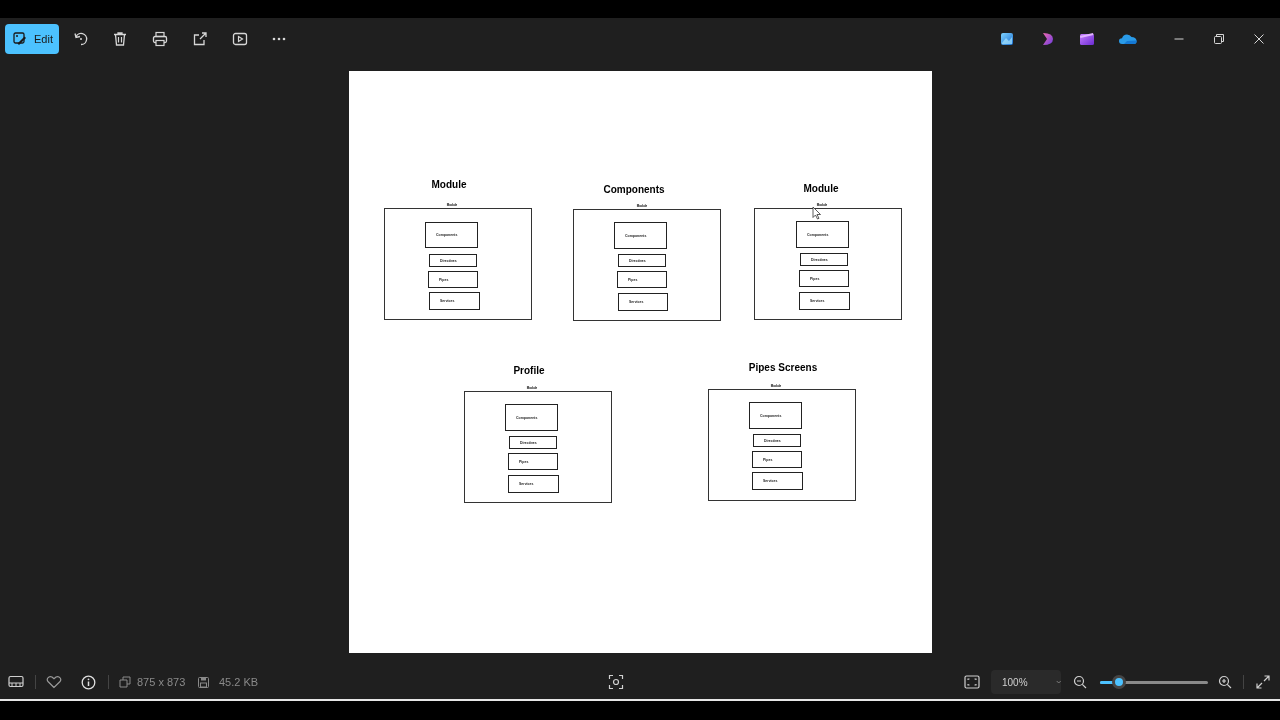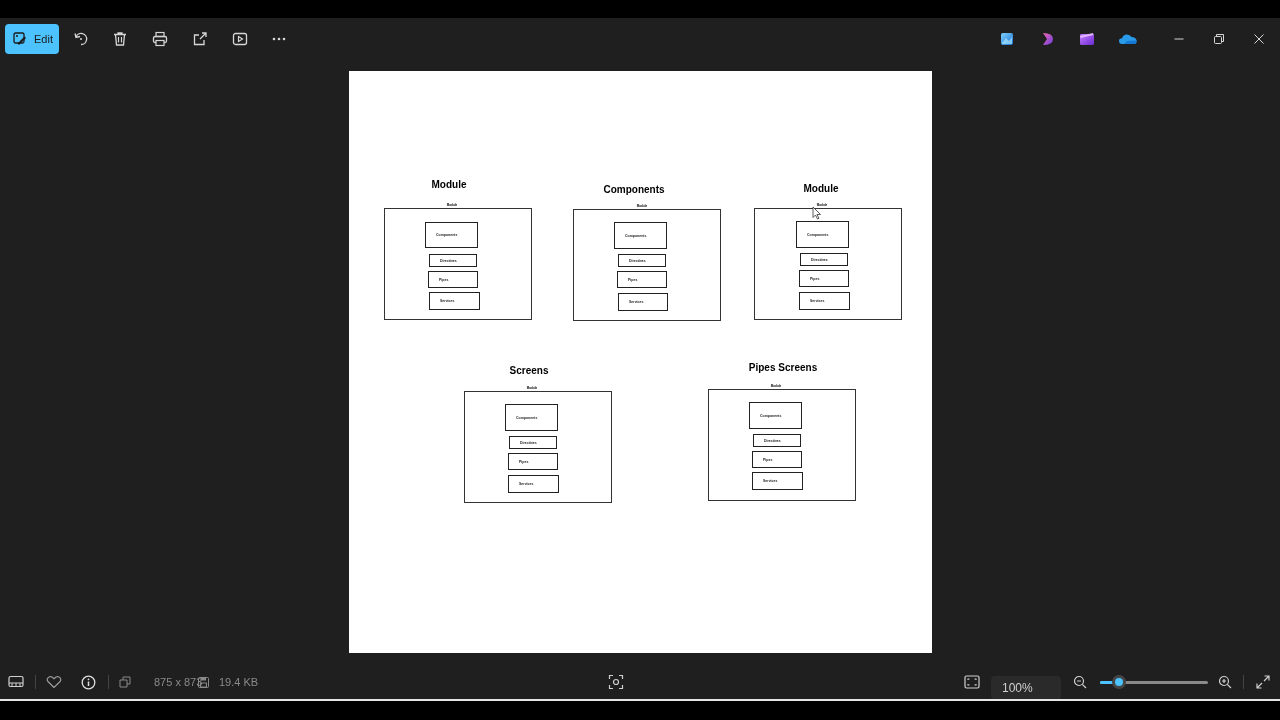--- a/index.html
+++ b/index.html
@@ -14,21 +14,21 @@
   .canvas { position: absolute; left: 349px; top: 53px; width: 583px; height: 582px; background: #fff; }
   .screen { position: absolute; }
   .screen-title { position: absolute; width: 150px; text-align: center; font-weight: bold; font-size: 10px; color: #000; }
   .module-label { position: absolute; width: 150px; text-align: center; font-size: 3px; font-weight: bold; color: #000; }
   .module-box { position: absolute; width: 148px; height: 112px; border: 1px solid #333; }
   .inner { position: absolute; border: 1.5px solid #222; display: flex; align-items: center; padding-left: 10px; font-size: 3.5px; font-weight: bold; color: #222; }
   .statusbar { position: absolute; left: 0; top: 647px; width: 1280px; height: 34px; }
   .sb-item { position: absolute; top: 8px; height: 18px; display: flex; align-items: center; color: #cfcfcf; font-size: 11px; }
   .sb-dim { color: #8a8a8a; }
   .sep { position: absolute; top: 10px; width: 1px; height: 14px; background: #444; }
-  .zoom-select { position: absolute; left: 991px; top: 5px; width: 70px; height: 24px; background: #2a2a2a; border-radius: 4px; display: flex; align-items: center; padding-left: 11px; gap: 28px; color: #d0d0d0; font-size: 12px; margin-top: 6px; }
+  .zoom-select { position: absolute; left: 991px; top: 5px; width: 70px; height: 24px; background: #2a2a2a; border-radius: 4px; display: flex; align-items: center; padding-left: 11px; gap: 28px; color: #d0d0d0; font-size: 10px; }
   .slider-track { position: absolute; left: 1100px; top: 16px; width: 108px; height: 3px; background: #8a8a8a; border-radius: 2px; }
   .slider-fill { position: absolute; left: 0; top: 0; width: 18px; height: 3px; background: #4cc2ff; border-radius: 2px; }
   .slider-thumb { position: absolute; left: 1112px; top: 10px; width: 14px; height: 14px; border-radius: 50%; background: #4cc2ff; border: 3px solid #454545; }
   .bottom-line { position: absolute; left: 0; top: 699px; width: 1280px; height: 2px; background: #e6e6e6; }
   .cursor { position: absolute; left: 812px; top: 206px; }
 </style>
 </head>
 <body>
 
 <div class="window">
@@ -170,21 +170,21 @@
       <div class="screen-title" style="left:397px;top:112px">Module</div>
       <div class="module-label" style="left:398px;top:132px">Module</div>
       <div class="module-box" style="left:405px;top:137px"></div>
       <div class="inner" style="left:447px;top:150px;width:53px;height:27px">Components</div>
       <div class="inner" style="left:451px;top:182px;width:48px;height:13px">Directives</div>
       <div class="inner" style="left:450px;top:199px;width:50px;height:17px">Pipes</div>
       <div class="inner" style="left:450px;top:221px;width:51px;height:18px">Services</div>
     </div>
 
     <div class="screen">
-      <div class="screen-title" style="left:105px;top:294px">Screens</div>
+      <div class="screen-title" style="left:105px;top:294px">Profile</div>
       <div class="module-label" style="left:108px;top:315px">Module</div>
       <div class="module-box" style="left:115px;top:320px"></div>
       <div class="inner" style="left:156px;top:333px;width:53px;height:27px">Components</div>
       <div class="inner" style="left:160px;top:365px;width:48px;height:13px">Directives</div>
       <div class="inner" style="left:159px;top:382px;width:50px;height:17px">Pipes</div>
       <div class="inner" style="left:159px;top:404px;width:51px;height:18px">Services</div>
     </div>
 
     <div class="screen">
       <div class="screen-title" style="left:359px;top:291px">Pipes Screens</div>
@@ -211,33 +211,33 @@
         </svg>
     </div>
     <div class="sb-item" style="left:81px">
       <svg width="15" height="15" viewBox="0 0 15 15">
           <circle cx="7.5" cy="7.5" r="6.3" fill="none" stroke="#e0e0e0" stroke-width="1.3"></circle>
           <path d="M7.5 6.5 V11" stroke="#e0e0e0" stroke-width="1.5"></path>
           <circle cx="7.5" cy="4.3" r="0.9" fill="#e0e0e0"></circle>
         </svg>
     </div>
     <div class="sep" style="left:108px"></div>
-    <div class="sb-item sb-dim" style="left:119px;gap:23px">
+    <div class="sb-item sb-dim" style="left:119px;gap:6px">
       <svg width="12" height="12" viewBox="0 0 12 12">
           <path d="M1 11 V4 H8 V11 Z M4 4 V1 H11 V8 H8" fill="none" stroke="#8a8a8a" stroke-width="1"></path>
         </svg>
       <span>875 x 873</span>
     </div>
     <div class="sb-item sb-dim" style="left:198px;gap:10px">
       <svg width="11" height="11" viewBox="0 0 11 11">
           <rect x="0.5" y="0.5" width="10" height="10" rx="1" fill="none" stroke="#8a8a8a" stroke-width="1"></rect>
           <rect x="3" y="0.5" width="5" height="3" fill="#8a8a8a"></rect>
           <rect x="2.5" y="6" width="6" height="4" fill="none" stroke="#8a8a8a" stroke-width="1"></rect>
         </svg>
-      <span>19.4 KB</span>
+      <span>45.2 KB</span>
     </div>
 
     <div class="sb-item" style="left:608px">
       <svg width="16" height="16" viewBox="0 0 16 16">
           <path d="M1.5 5 V1.5 H5 M11 1.5 H14.5 V5 M14.5 11 V14.5 H11 M5 14.5 H1.5 V11" fill="none" stroke="#d0d0d0" stroke-width="1.2"></path>
           <circle cx="8" cy="8" r="2.5" fill="none" stroke="#d0d0d0" stroke-width="1.2"></circle>
         </svg>
     </div>
 
     <div class="sb-item" style="left:964px">

